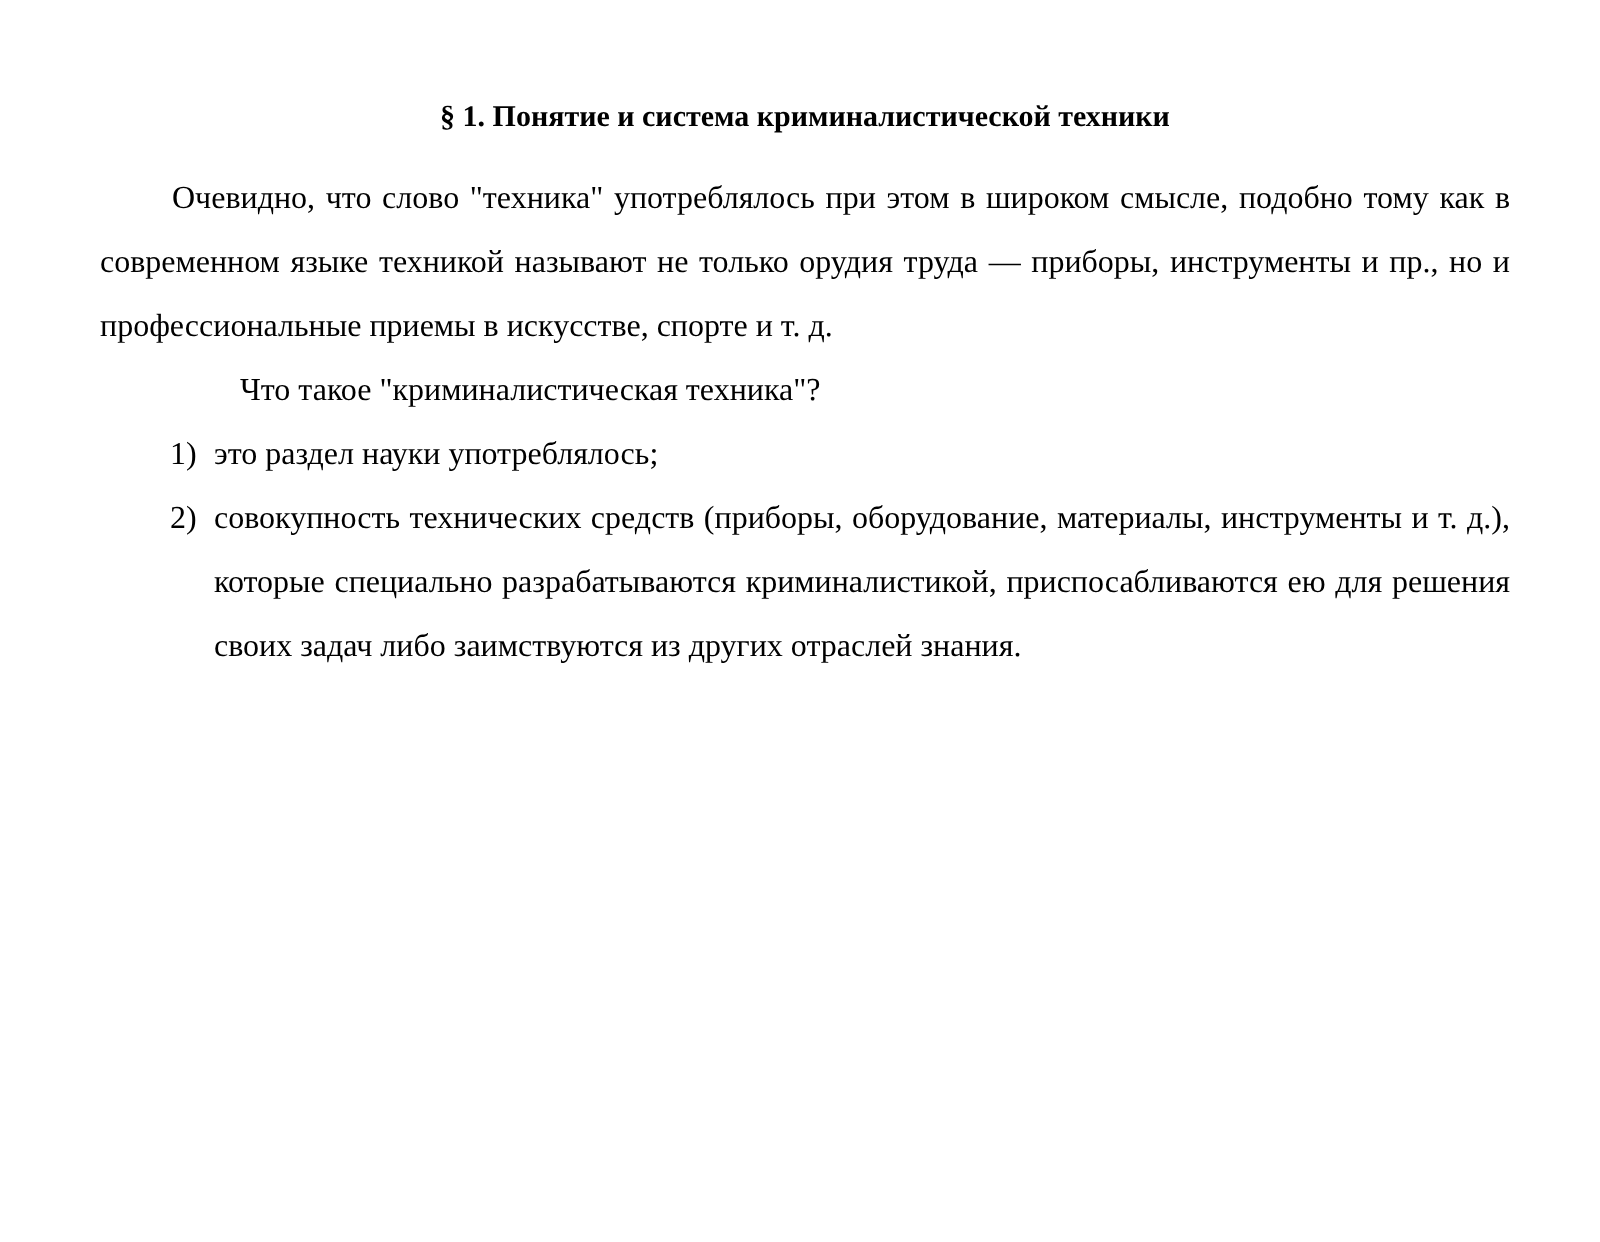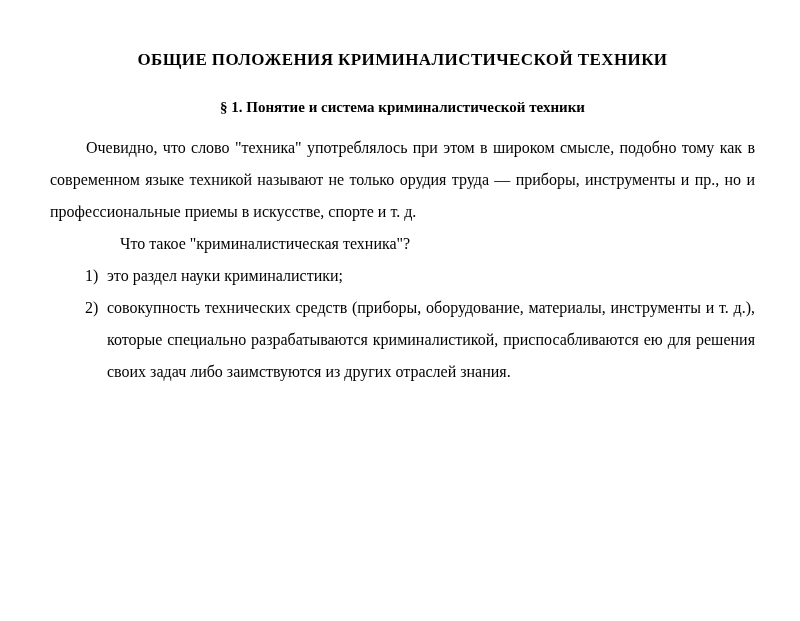--- a/index.html
+++ b/index.html
@@ -59,34 +59,33 @@
   .list-item .num {
     position: absolute;
     left: 35px;
     top: 0;
   }
 </style>
 </head>
 <body>
 
 <div class="slide">
-  <h1 class="title">ОБЩИЕ ПОЛОЖЕНИЯ КРИМИНАЛИСТИЧЕСКОЙ ТЕХНИКИ</h1>
 
   <h2 class="subtitle">§ 1. Понятие и система криминалистической техники</h2>
 
   <div class="body-text">
 
     <p class="para">Очевидно, что слово "техника" употреблялось при этом в широком смысле,  подобно тому как в современном языке техникой называют не только орудия труда —  приборы, инструменты и пр., но и профессиональные приемы в искусстве, спорте и т. д.</p>
 
     <p class="question">Что такое "криминалистическая техника"?</p>
 
     <div class="list">
       <div class="list-item">
         <span class="num">1)</span>
-        <span>это раздел науки криминалистики;</span>
+        <span>это раздел науки употреблялось;</span>
       </div>
       <div class="list-item">
         <span class="num">2)</span>
         <span>совокупность технических средств (приборы, оборудование, материалы, инструменты и т. д.), которые специально разрабатываются криминалистикой, приспосабливаются ею для решения своих задач либо заимствуются из других отраслей знания.</span>
       </div>
     </div>
   </div>
 </div>
 
 </body></html>

